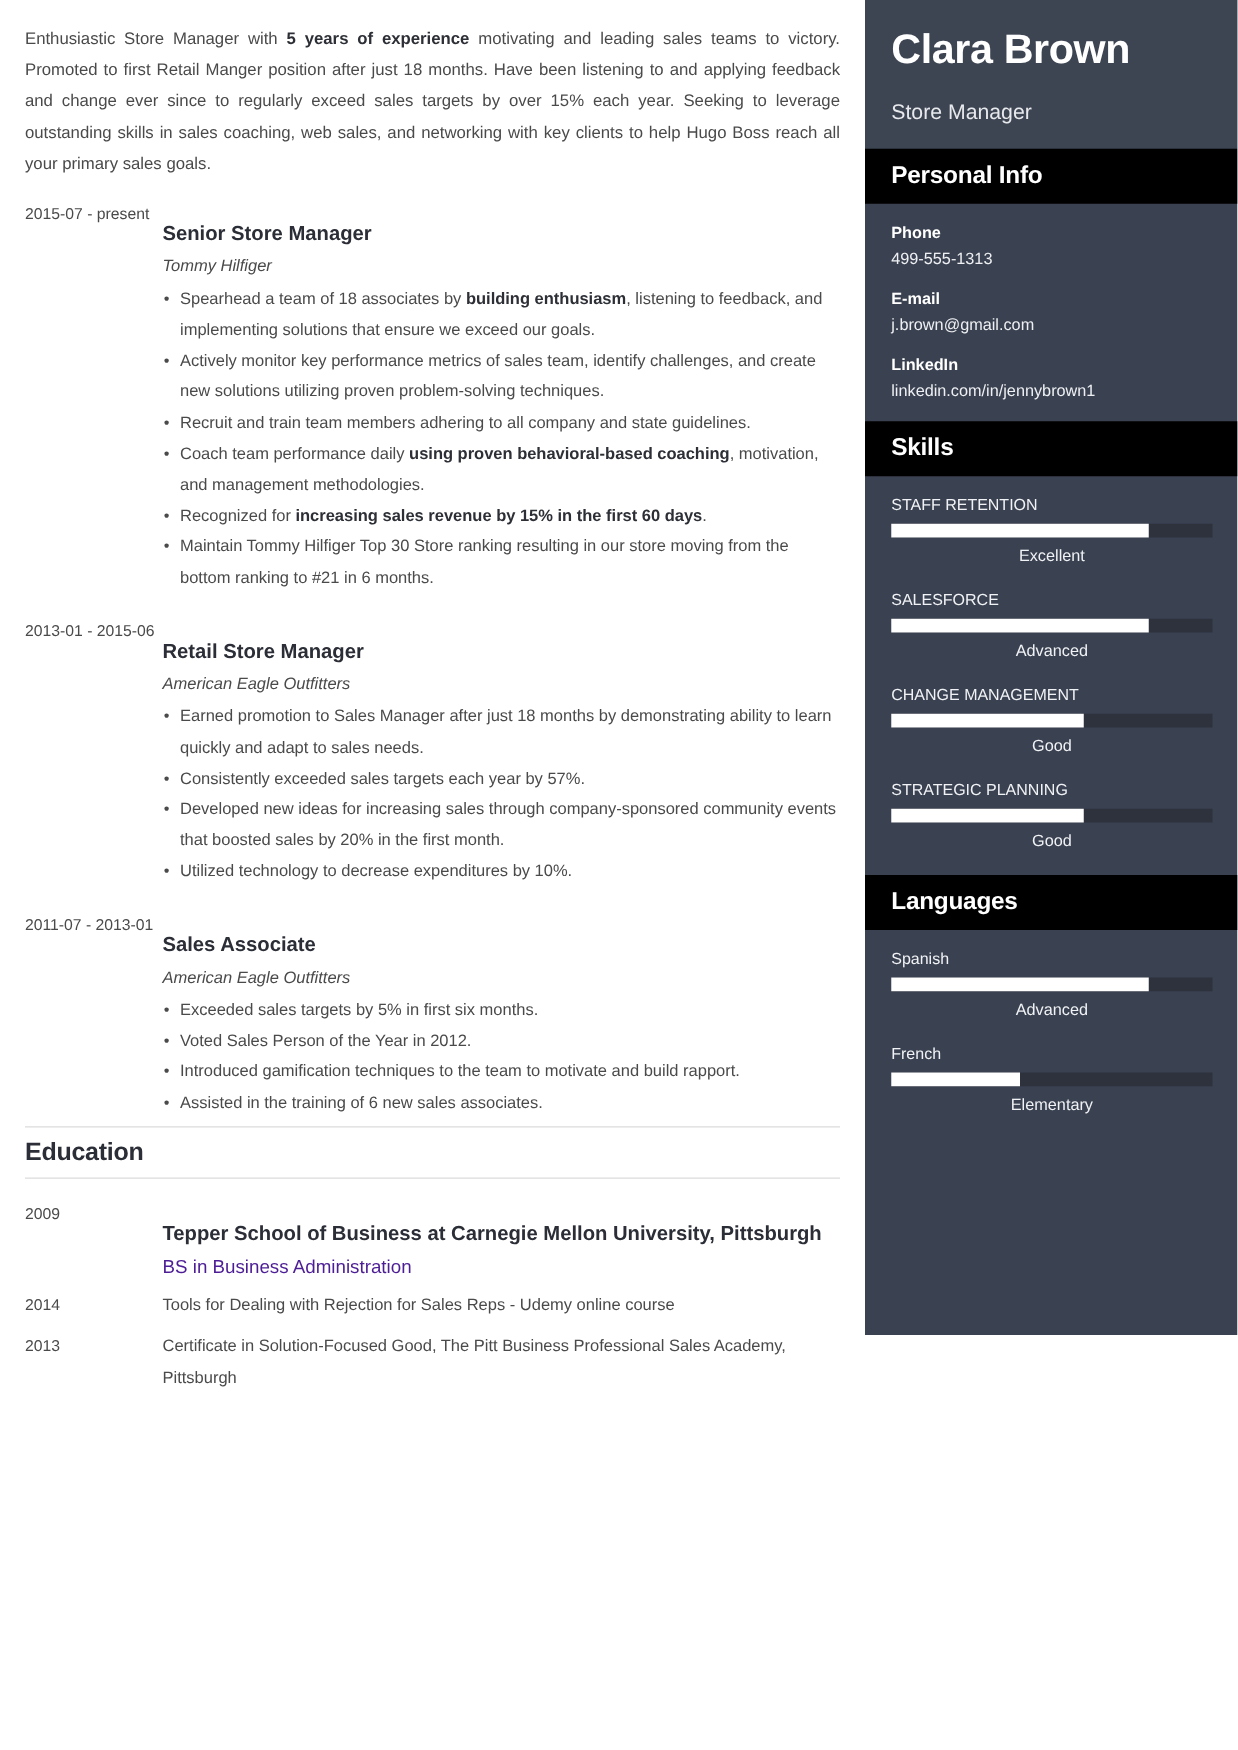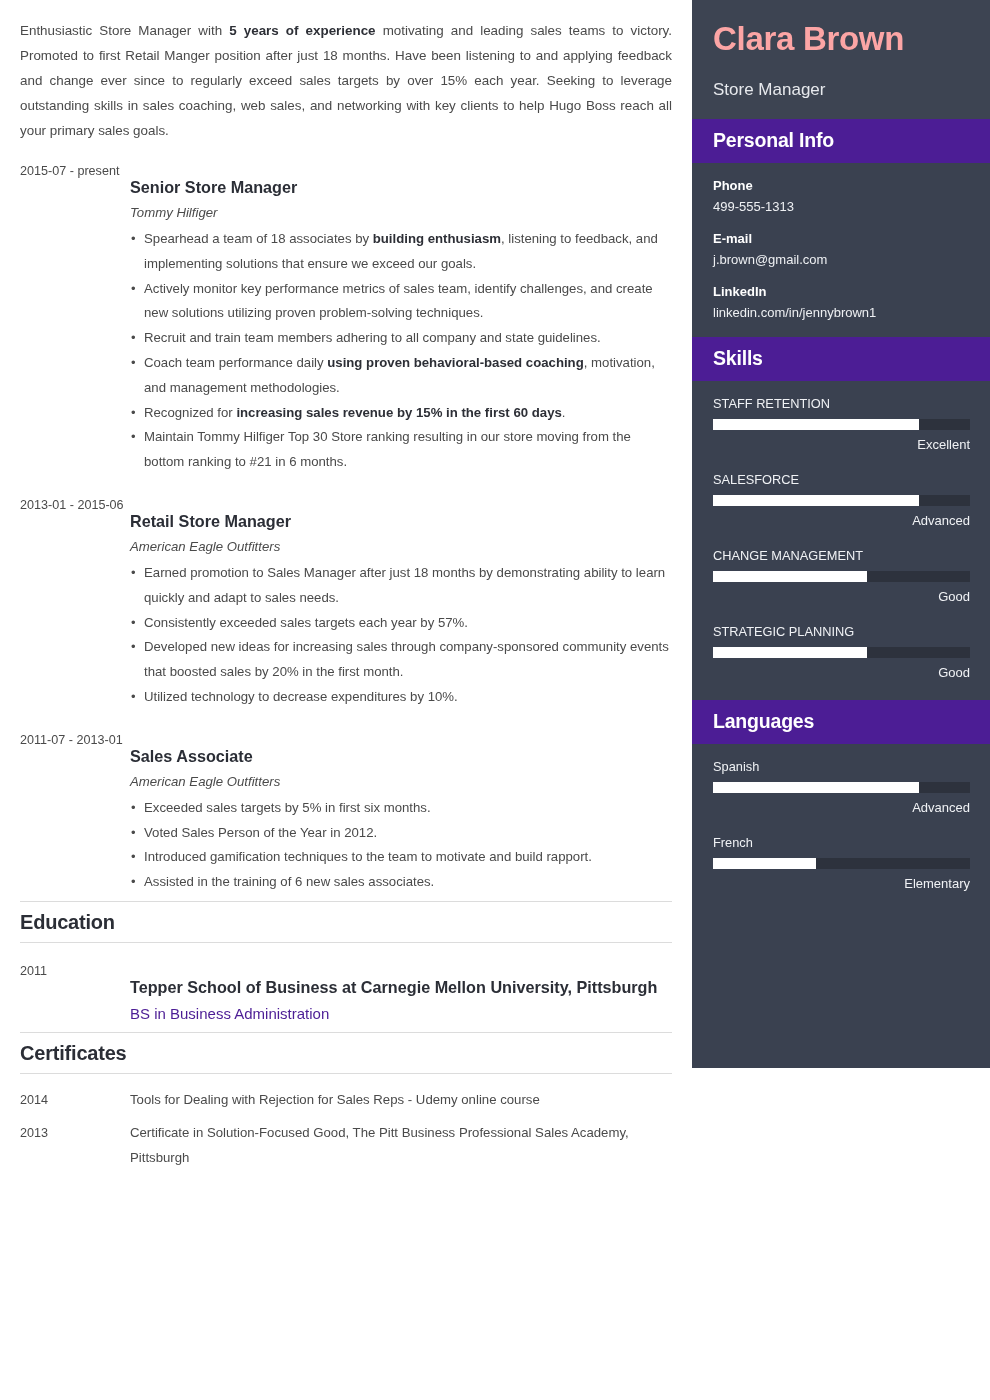--- a/index.html
+++ b/index.html
@@ -130,33 +130,33 @@
     align-self: stretch;
   }
 
   .sb-header {
     background: #3d4452;
     padding: 18px 21px 16px 21px;
   }
   .sb-name {
     font-size: 33px;
     font-weight: bold;
-    color: #fca5a5;
+    color: #ffffff;
     line-height: 41px;
     letter-spacing: -0.3px;
   }
   .sb-role {
     font-size: 17px;
     color: #e7e9ed;
     line-height: 27px;
     margin-top: 17px;
   }
 
   .sb-section-title {
-    background: #4c1d95;
+    background: #000000;
     font-size: 19.5px;
     font-weight: bold;
     color: #ffffff;
     padding: 10px 21px 11px 21px;
     letter-spacing: -0.2px;
   }
 
   .sb-block { padding: 12px 21px 14px 21px; }
 
   .info-label {
@@ -188,21 +188,21 @@
     background: #2d323d;
     position: relative;
   }
   .bar-fill {
     height: 100%;
     background: #ffffff;
   }
   .skill-level {
     font-size: 13px;
     color: #f0f2f5;
-    text-align: right;
+    text-align: center;
     line-height: 23px;
     margin-top: 3px;
     width: 257px;
   }
 </style>
 </head>
 <body>
 
 <div class="page">
 
@@ -253,31 +253,30 @@
               </ul>
             </div>
           </div>
         </div>
     </div>
 
     <div class="section">
       <div class="section-title">Education</div>
       <div>
           <div class="entry">
-            <div class="entry-date">2011</div>
+            <div class="entry-date">2009</div>
             <div class="entry-body">
               <div class="entry-title">Tepper School of Business at Carnegie Mellon University, Pittsburgh</div>
               <div class="edu-degree">BS in Business Administration</div>
             </div>
           </div>
         </div>
     </div>
 
     <div class="section">
-      <div class="section-title">Certificates</div>
       <div>
           <div class="cert-row">
             <div class="cert-date">2014</div>
             <div class="cert-text">Tools for Dealing with Rejection for Sales Reps - Udemy online course</div>
           </div>
           <div class="cert-row">
             <div class="cert-date">2013</div>
             <div class="cert-text">Certificate in Solution-Focused Good, The Pitt Business Professional Sales Academy, Pittsburgh</div>
           </div>
         </div>

